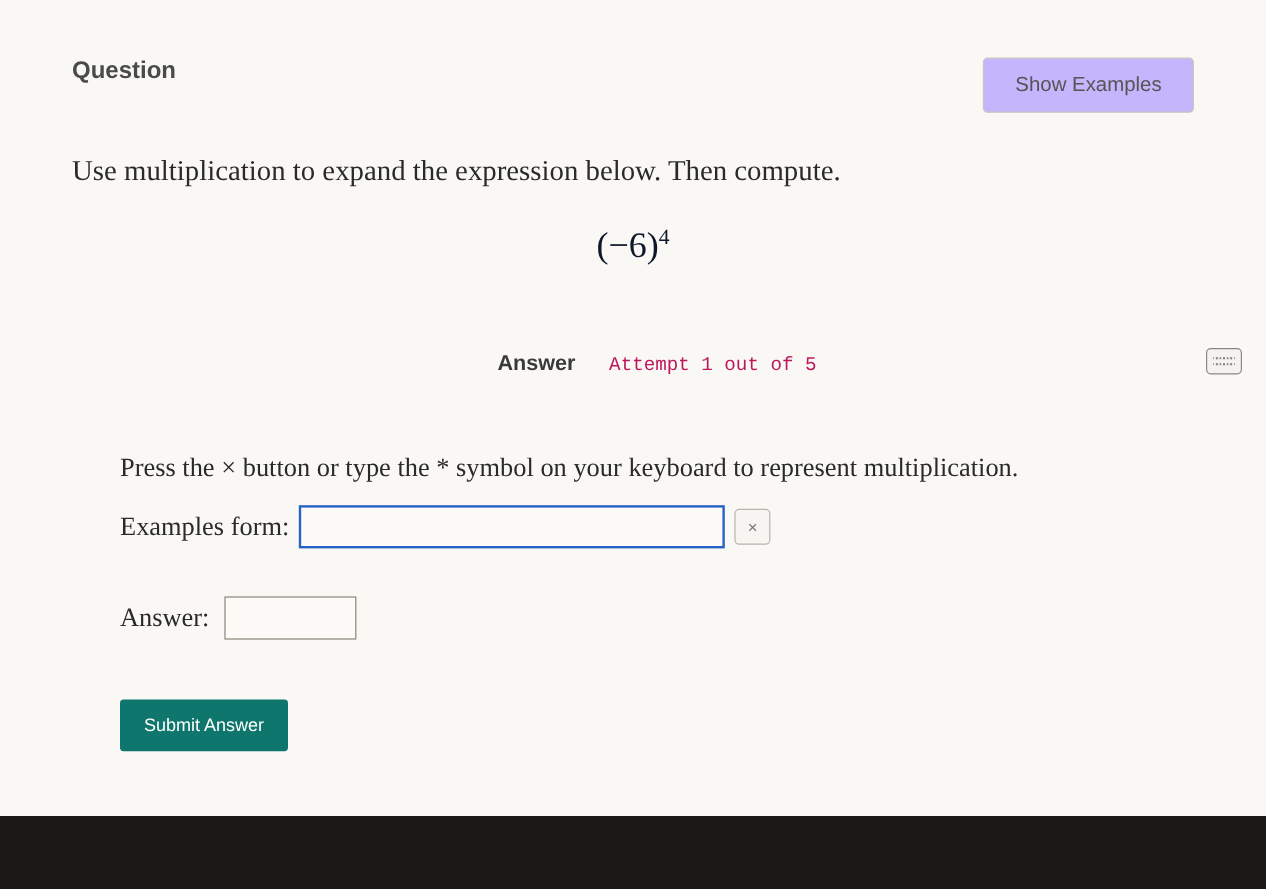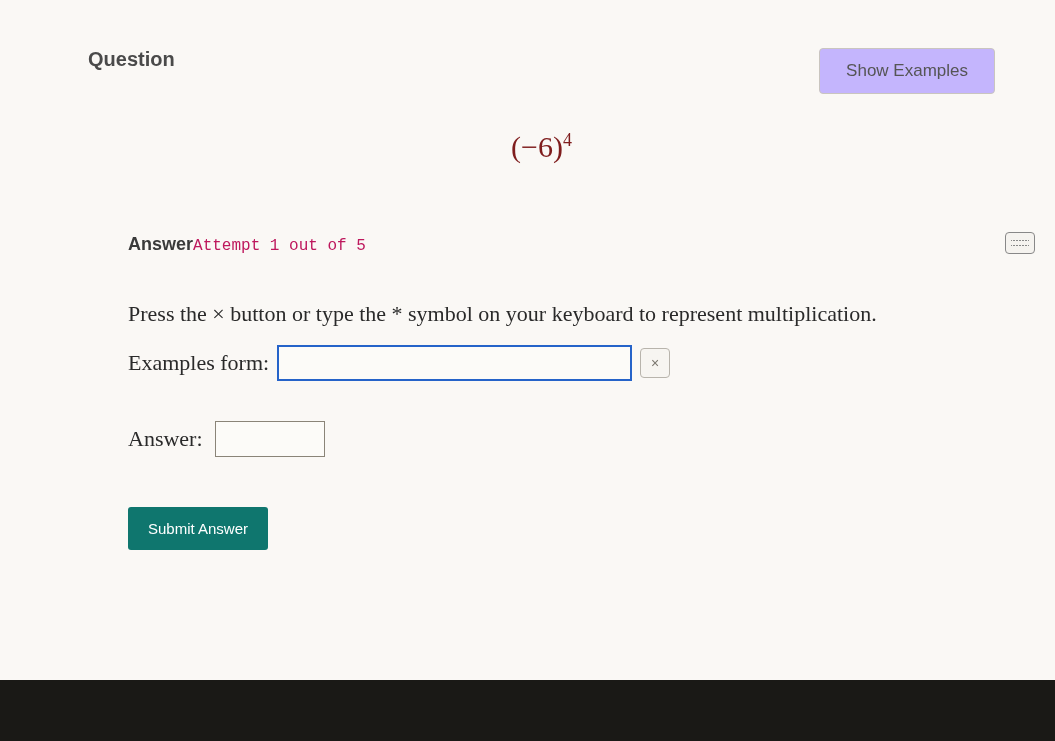--- a/index.html
+++ b/index.html
@@ -12,21 +12,21 @@
       background: #f5f3f0;
       width: 1055px;
       height: 741px;
       overflow: hidden;
       position: relative;
     }
     .page {
       background: #faf8f5;
       width: 100%;
       height: 680px;
-      padding: 48px 60px 40px 88px;
+      padding: 48px 60px 40px 60px;
       position: relative;
     }
     .header-row {
       display: flex;
       justify-content: space-between;
       align-items: flex-start;
       margin-bottom: 36px;
     }
     .question-label {
       font-family: -apple-system, 'Segoe UI', Arial, sans-serif;
@@ -48,38 +48,39 @@
       font-size: 24px;
       color: #2a2a2a;
       margin-bottom: 30px;
       font-family: Georgia, serif;
     }
     .expression {
       text-align: center;
       font-size: 30px;
       font-family: 'Cambria Math', Georgia, serif;
       margin-bottom: 70px;
-      color: #7f1d1d;
+      color: #0f172a;
     }
     .expression .base {
       font-size: 30px;
     }
     .expression sup {
       font-size: 18px;
       vertical-align: super;
     }
     .answer-section {
       padding-left: 40px;
     }
     .answer-header {
       display: flex;
       align-items: baseline;
-      gap: 0;
-      margin-bottom: 46px;
+      gap: 28px;
+      margin-bottom: 64px;
       position: relative;
+      justify-content: center;
     }
     .answer-label {
       font-family: -apple-system, 'Segoe UI', Arial, sans-serif;
       font-weight: 700;
       font-size: 18px;
       color: #3a3a3a;
     }
     .attempt-text {
       font-family: Liberation Mono, monospace;
       font-size: 16px;
@@ -184,20 +185,21 @@
 </head>
 <body>
 
 <div class="page">
 
   <div class="header-row">
     <div class="question-label">Question</div>
     <button class="show-examples-btn">Show Examples</button>
   </div>
 
+  <div class="prompt-text">Use multiplication to expand the expression below. Then compute.</div>
 
   <div class="expression">
     <span class="base">(−6)</span><sup>4</sup>
   </div>
 
   <div class="answer-section">
 
     <div class="answer-header">
       <span class="answer-label">Answer</span>
       <span class="attempt-text">Attempt 1 out of 5</span>

